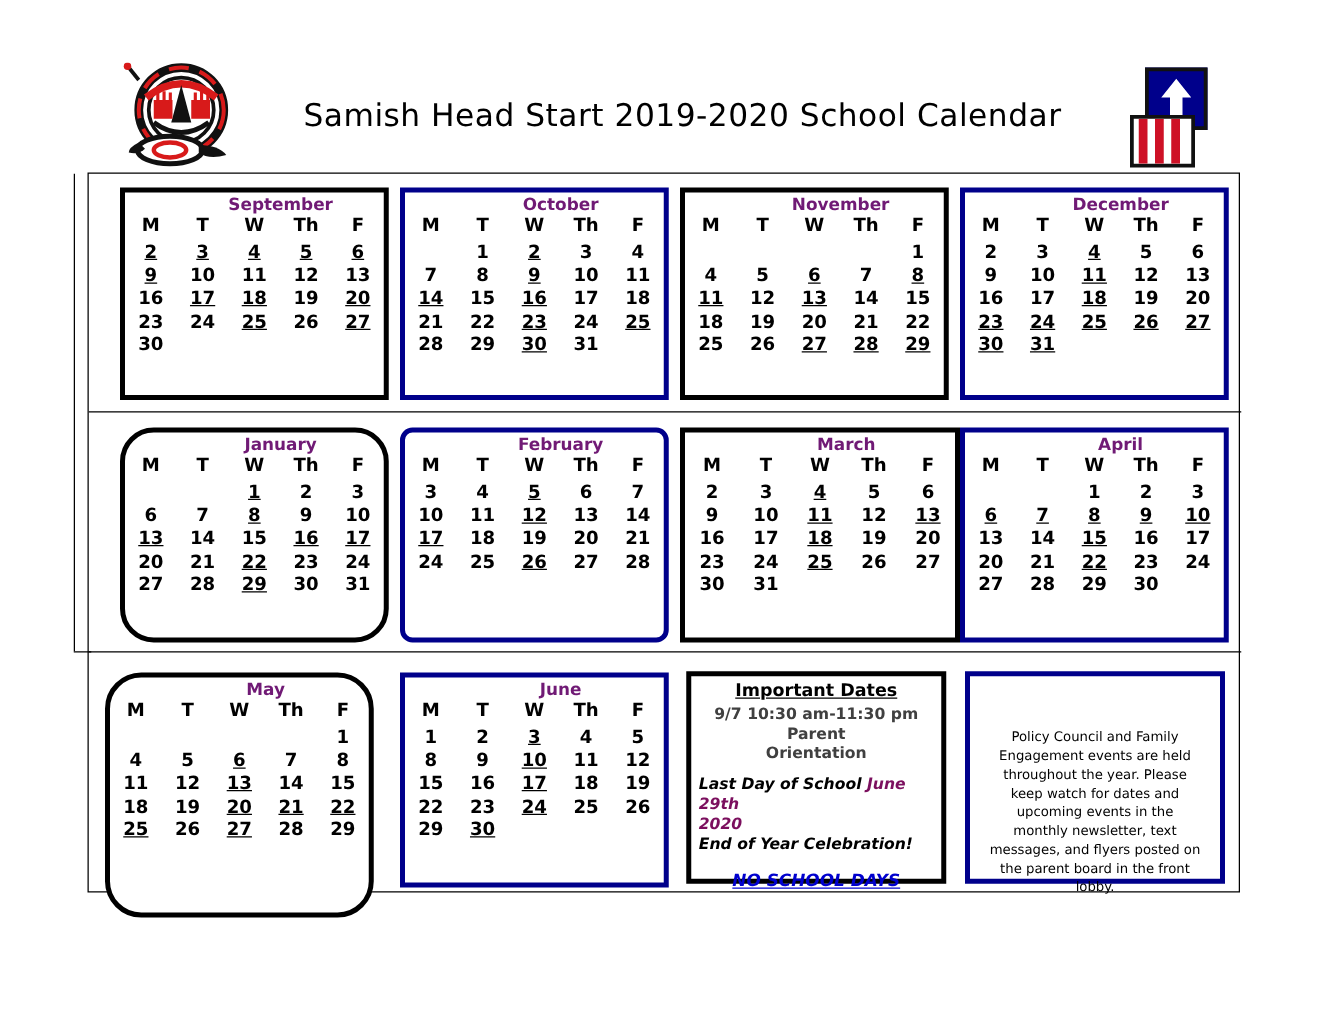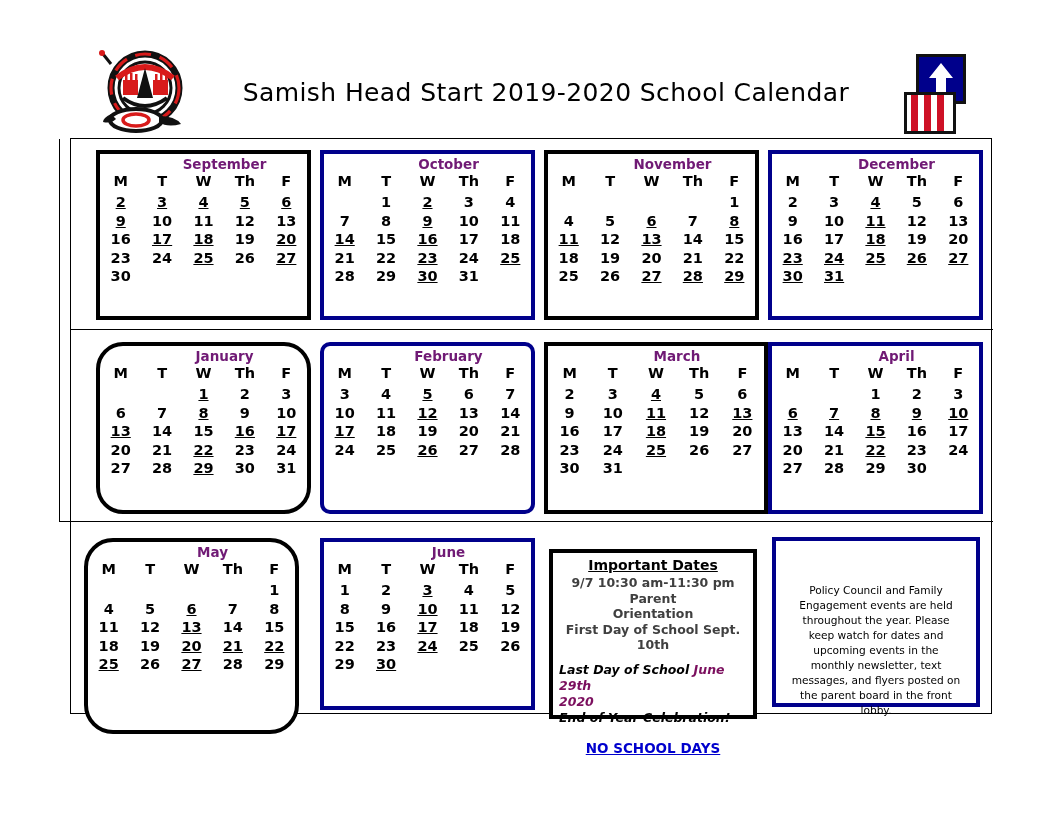--- a/index.html
+++ b/index.html
@@ -172,20 +172,21 @@
   .imp-black .purple-inline { color: #7B0F5E; }
   .imp-gap { height: 9px; }
   .imp-noschool {
     text-align: center;
     font-family: "DejaVu Sans", sans-serif;
     font-size: 13.5px;
     font-weight: 700;
     text-decoration: underline;
     color: #0000CD;
     margin-top: 14px;
+    font-style: italic;
   }
 
   .note-text {
     font-family: "DejaVu Sans", sans-serif;
     font-size: 10.6px;
     font-weight: 400;
     color: #000;
     text-align: center;
     line-height: 15px;
     padding: 38px 8px 0 8px;
@@ -774,25 +775,24 @@
             <td class="d-blue">30</td>
             <td class="d-empty"></td>
             <td class="d-empty"></td>
             <td class="d-empty"></td>
           </tr>
         </tbody>
       </table>
     </div>
   </div>
 
-<div class="info-box" id="important-dates-box" style="left:549px; top:537px; width:208px; height:170px;margin-top:12px;">
+<div class="info-box" id="important-dates-box" style="left:549px; top:537px; width:208px; height:170px;">
   <div class="imp-title">Important Dates</div>
   <div class="imp-purple">9/7 10:30 am-11:30 pm Parent</div>
   <div class="imp-purple">Orientation</div>
-  <div class="imp-purple">First Day of School Sept. 10th</div>
   <div class="imp-gap"></div>
   <div class="imp-black"><span>Last Day of School </span><span class="purple-inline">June 29th</span></div>
   <div class="imp-black"><span class="purple-inline">2020</span></div>
   <div class="imp-black">End of Year Celebration!</div>
   <div class="imp-noschool">NO SCHOOL DAYS</div>
 </div>
 
 <div class="info-box blue" id="notice-box" style="left:772px; top:537px; width:208px; height:170px;">
   <div class="note-text">Policy Council and Family Engagement events are held throughout the year. Please keep watch for dates and upcoming events in the monthly newsletter, text messages, and flyers posted on the parent board in the front lobby.</div>
 </div>

